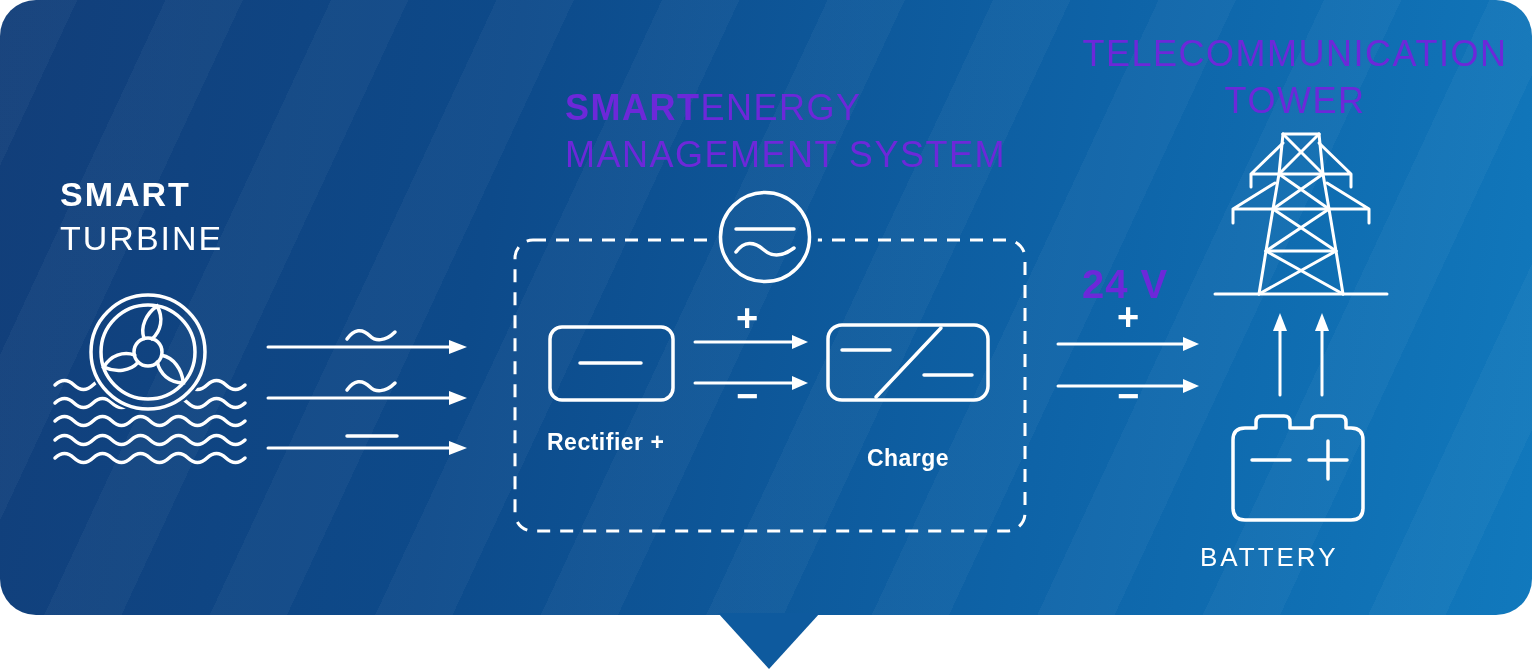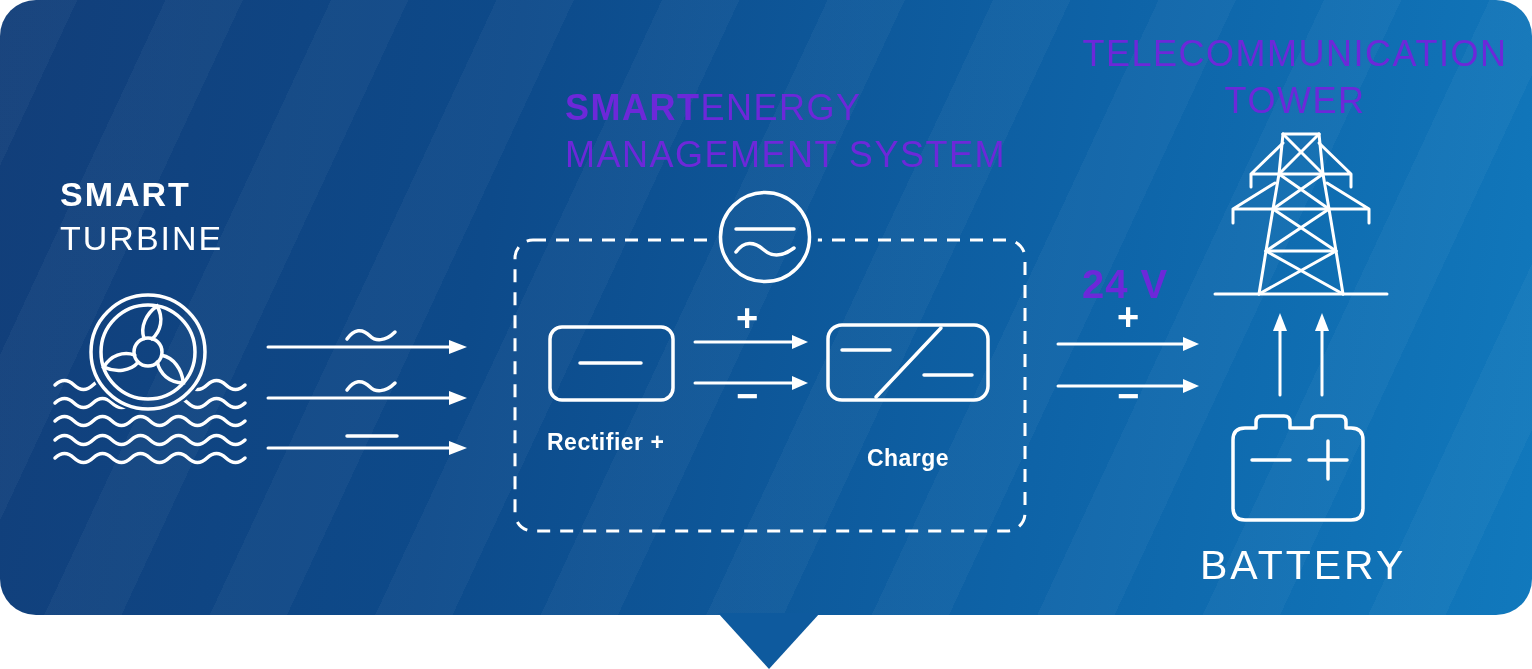--- a/index.html
+++ b/index.html
@@ -13,21 +13,21 @@
     border-left:51px solid transparent;border-right:51px solid transparent;border-top:56px solid #0e5a9e;}
   .abs{position:absolute;}
   .hdr{font-size:34px;line-height:44px;letter-spacing:2px;color:#fff;font-weight:400;}
   .hdr .b{font-weight:700;}
   .hdr36{font-size:36px;line-height:47px;letter-spacing:1.5px;color:#6d28d9;font-weight:400;}
   .hdr36 .b{font-weight:700;}
   .hdr36 .reg{}
   .boxlabel{font-size:23px;line-height:37px;color:#fff;font-weight:700;letter-spacing:0.5px;}
   .sign{font-size:38px;font-weight:700;color:#fff;width:42px;text-align:center;line-height:40px;}
   .voltage{font-size:40px;font-weight:700;color:#6d28d9;letter-spacing:1px;line-height:44px;}
-  .batlabel{font-size:41px;letter-spacing:3px;color:#fff;font-weight:400;text-align:left;}
+  .batlabel{font-size:26px;letter-spacing:3px;color:#fff;font-weight:400;text-align:left;}
   .center{text-align:center;}
   svg{display:block;overflow:visible;}
 
   
   .turbine-title{left:60px;top:172px;}
   .turbine-svg{left:48px;top:284px;}
   .flow-svg{left:265px;top:318px;}
   .ems-title{left:565px;top:84px;}
   .dashed-svg{left:513px;top:238px;}
   .converter-svg{left:716px;top:188px;}

